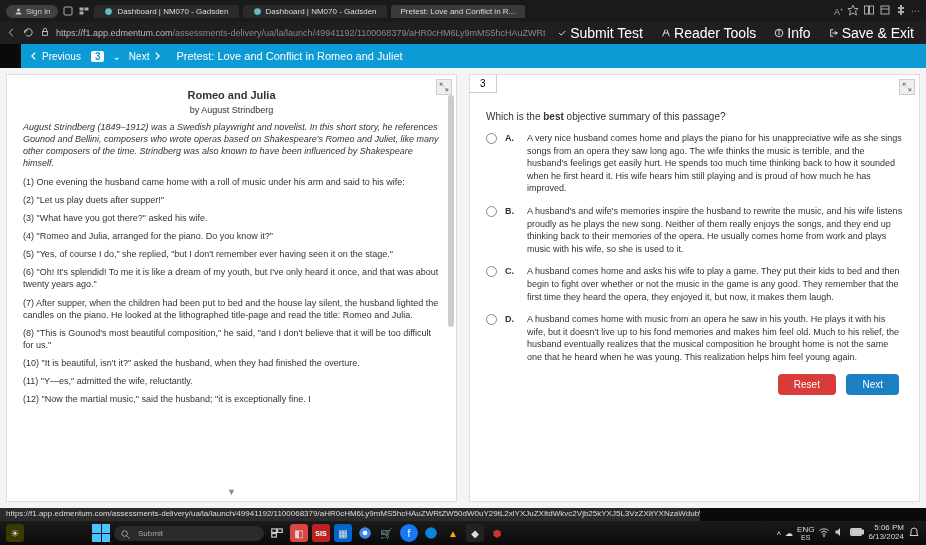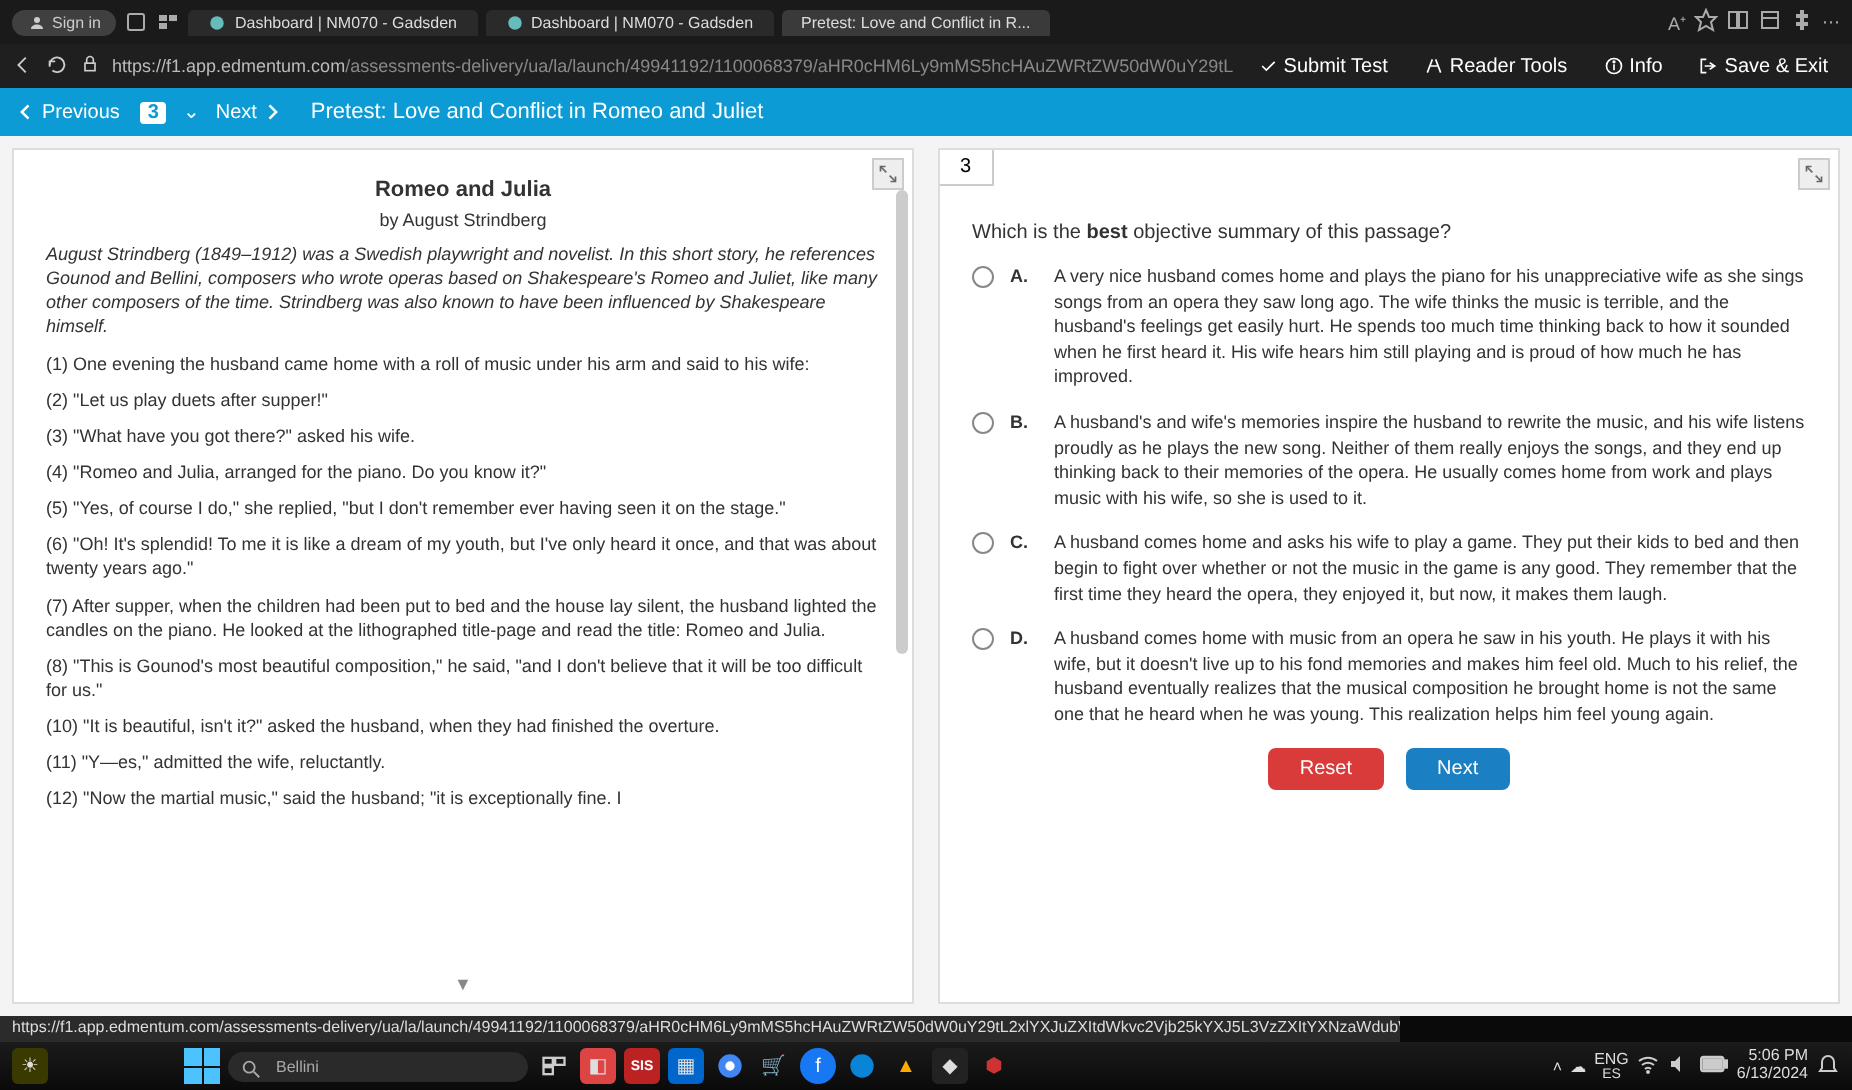--- a/index.html
+++ b/index.html
@@ -11,25 +11,25 @@
 .top-black .tab { background:#2a2a2a; padding:2px 10px; border-radius:3px 3px 0 0; display:flex; align-items:flex-end; gap:4px; font-size:8px; color:#ddd; max-width:150px; overflow:hidden; white-space:nowrap; }
 .top-black .tab.active { background:#3a3a3a; }
 .top-black .spacer { flex:1; }
 .icon-sq { width:12px; height:12px; display:inline-block; }
 
 
 .addr-row { height:22px; background:#1f1f1f; display:flex; align-items:center; color:#bbb; font-size:9px; gap:6px; padding:0 6px; }
 .addr-row .url { flex:1; overflow:hidden; white-space:nowrap; }
 .addr-row .url .host { color:#bbb; }
 .addr-row .url .path { color:#888; }
-.addr-row .rbtn { color:#fff; font-size:10px; display:flex; align-items:center; gap:3px; padding:0 6px; }
+.addr-row .rbtn { color:#fff; font-size:14px; display:flex; align-items:center; gap:3px; padding:0 6px; }
 .addr-row .rbtn svg { width:10px; height:10px; }
 
 
-.blue-bar { height:24px; background:#0d9bd6; display:flex; align-items:center; color:#fff; font-size:10px; padding:0 8px; gap:8px; }
+.blue-bar { height:24px; background:#0d9bd6; display:flex; align-items:center; color:#fff; font-size:10px; padding:0 8px; gap:8px;margin-left:21px; }
 .blue-bar .nav-btn { display:flex; align-items:center; gap:3px; cursor:pointer; }
 .blue-bar .title { font-size:11px; margin-left:6px; }
 .blue-bar .q-ind { background:#fff; color:#0d9bd6; border-radius:2px; padding:0 4px; font-weight:bold; margin-left:2px; }
 
 
 .main { display:flex; height:440px; background:#f4f4f4; }
 .pane { flex:1; background:#fff; margin:6px; border:1px solid #ddd; position:relative; overflow:hidden; }
 .pane .expand { position:absolute; top:4px; right:4px; width:16px; height:16px; background:#eee; border:1px solid #ccc; cursor:pointer; display:flex; align-items:center; justify-content:center; }
 .pane .expand svg{width:10px;height:10px;}
 .pane-content { padding:14px 16px 10px 16px; font-size:9px; color:#333; height:100%; overflow-y:auto; }
@@ -39,21 +39,21 @@
 .left p { margin-bottom:6px; line-height:1.35; }
 .left .intro { font-style:italic; }
 
 .right .qtab { position:absolute; top:0; left:0; border:1px solid #ccc; border-top:none; border-left:none; padding:3px 10px; font-size:10px; background:#fff; }
 .right .qbody { margin-top:22px; }
 .right .prompt { font-size:10px; margin-bottom:8px; }
 .right .prompt2 { font-size:10px; margin-bottom:10px; }
 .right .opt { display:flex; gap:8px; margin-bottom:10px; font-size:9px; line-height:1.4; }
 .right .opt .radio { width:11px; height:11px; border:1px solid #888; border-radius:50%; flex:0 0 11px; margin-top:1px; cursor:pointer; }
 .right .opt .letter { font-weight:bold; flex:0 0 14px; }
-.right .btn-row { text-align:center; margin-top:2px; }
+.right .btn-row { text-align:right; margin-top:2px; }
 .right .btn { display:inline-block; padding:5px 16px; border-radius:4px; font-size:10px; color:#fff; cursor:pointer; margin:0 4px; }
 .right .btn.reset { background:#d93a3a; }
 .right .btn.next { background:#1b7fc4; }
 
 .scrollbar-ind { position:absolute; right:2px; top:20px; bottom:20px; width:6px; }
 .scrollbar-ind .thumb { position:absolute; top:0; width:6px; height:60%; background:#ccc; border-radius:3px; }
 .tri-down { position:absolute; bottom:4px; left:50%; transform:translateX(-50%); color:#888; font-size:9px; }
 
 
 .status-url { position:absolute; left:0; top:508px; height:14px; background:#2b2b2b; color:#ddd; font-size:8px; padding:1px 6px; white-space:nowrap; overflow:hidden; max-width:700px; }
@@ -270,21 +270,21 @@
       <span></span>
       <span></span>
       <span></span>
       <span></span>
     </div>
   <div class="search">
     <svg viewBox="0 0 24 24" fill="none" stroke="#aaa" stroke-width="2">
         <circle cx="10" cy="10" r="6"></circle>
         <line x1="15" y1="15" x2="21" y2="21"></line>
       </svg>
-    <span>Bellini</span>
+    <span>Submit</span>
   </div>
   <div class="ticon">
       <svg width="14" height="14" viewBox="0 0 24 24" fill="none" stroke="#ccc" stroke-width="2">
         <rect x="3" y="5" width="8" height="6"></rect>
         <rect x="13" y="5" width="8" height="6"></rect>
         <rect x="3" y="13" width="8" height="6"></rect>
       </svg>
     </div>
   <div class="ticon" style="background:#d44">◧</div>
   <div class="ticon" style="background:#b22;color:#fff;font-size:7px;font-weight:bold">SIS</div>

